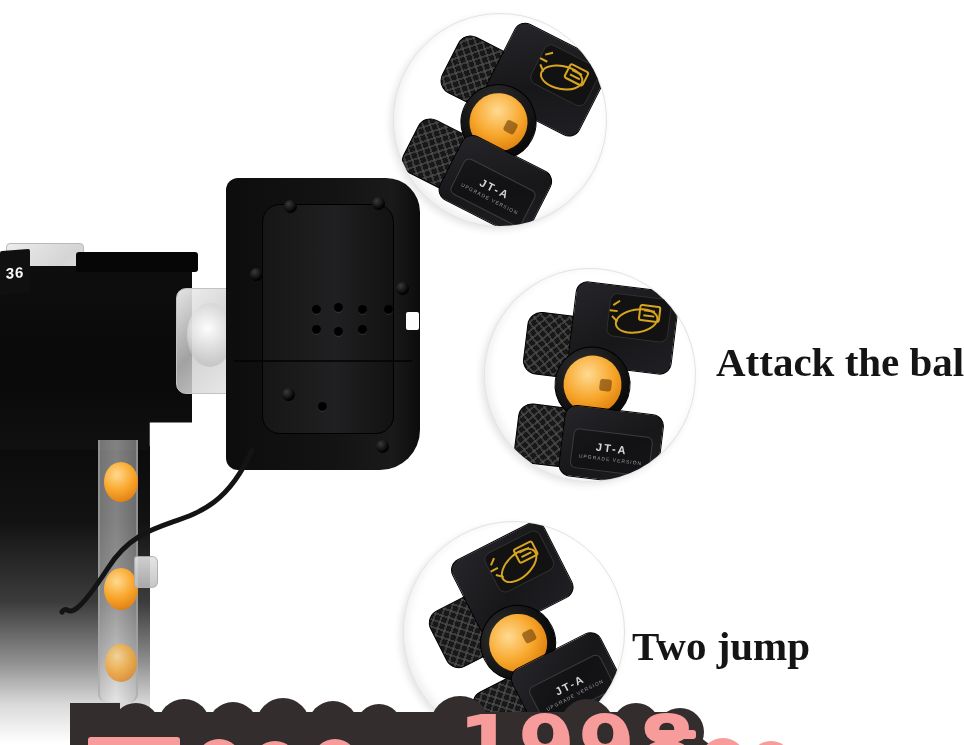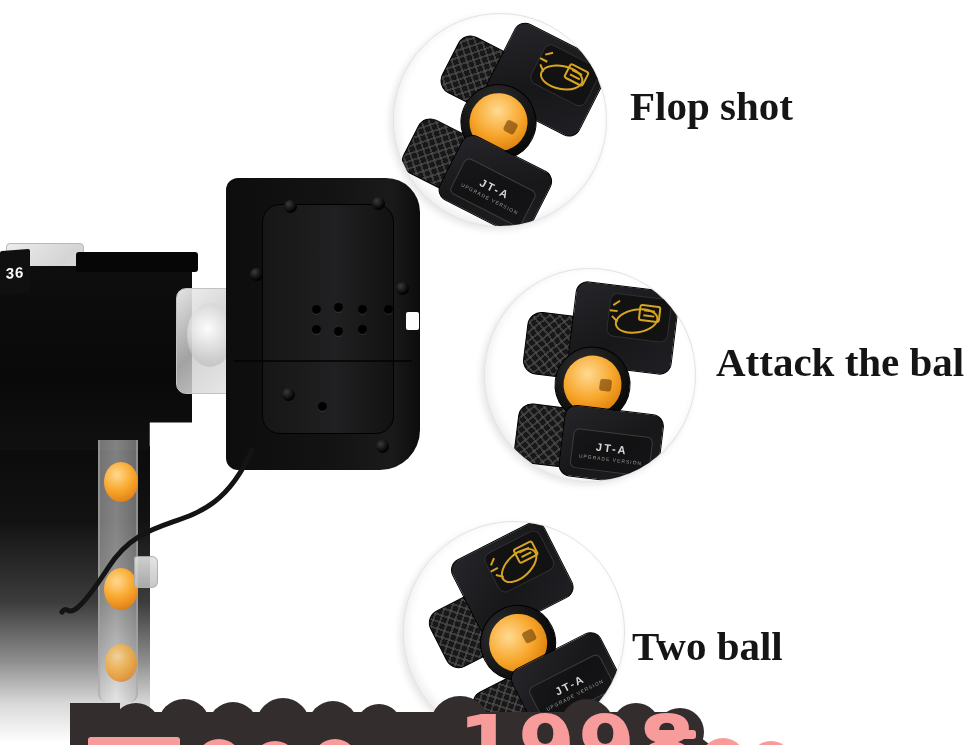--- a/index.html
+++ b/index.html
@@ -295,23 +295,22 @@
       </div>
       <div class="hbox b2">
         <div class="badge-panel">
           <span class="badge-main">JT-A</span>
           <span class="badge-sub">UPGRADE VERSION</span>
         </div>
       </div>
     </div>
   </div>
 
-  <div class="shot-label" id="label-1">Flop shot</div>
   <div class="shot-label" id="label-2">Attack the ball</div>
-  <div class="shot-label" id="label-3">Two ball</div>
+  <div class="shot-label" id="label-3">Two jump</div>
 
   <div class="watermark">
     <div class="wm-dark wm-rect1"></div>
     <div class="wm-dark wm-base"></div>
     <div class="wm-dark wm-bump" style="left:112px; top:703px; width:48px; height:48px;"></div>
     <div class="wm-dark wm-bump" style="left:158px; top:699px; width:52px; height:52px;"></div>
     <div class="wm-dark wm-bump" style="left:208px; top:702px; width:50px; height:50px;"></div>
     <div class="wm-dark wm-bump" style="left:256px; top:698px; width:54px; height:54px;"></div>
     <div class="wm-dark wm-bump" style="left:308px; top:701px; width:50px; height:50px;"></div>
     <div class="wm-dark wm-bump" style="left:356px; top:704px; width:46px; height:46px;"></div>

